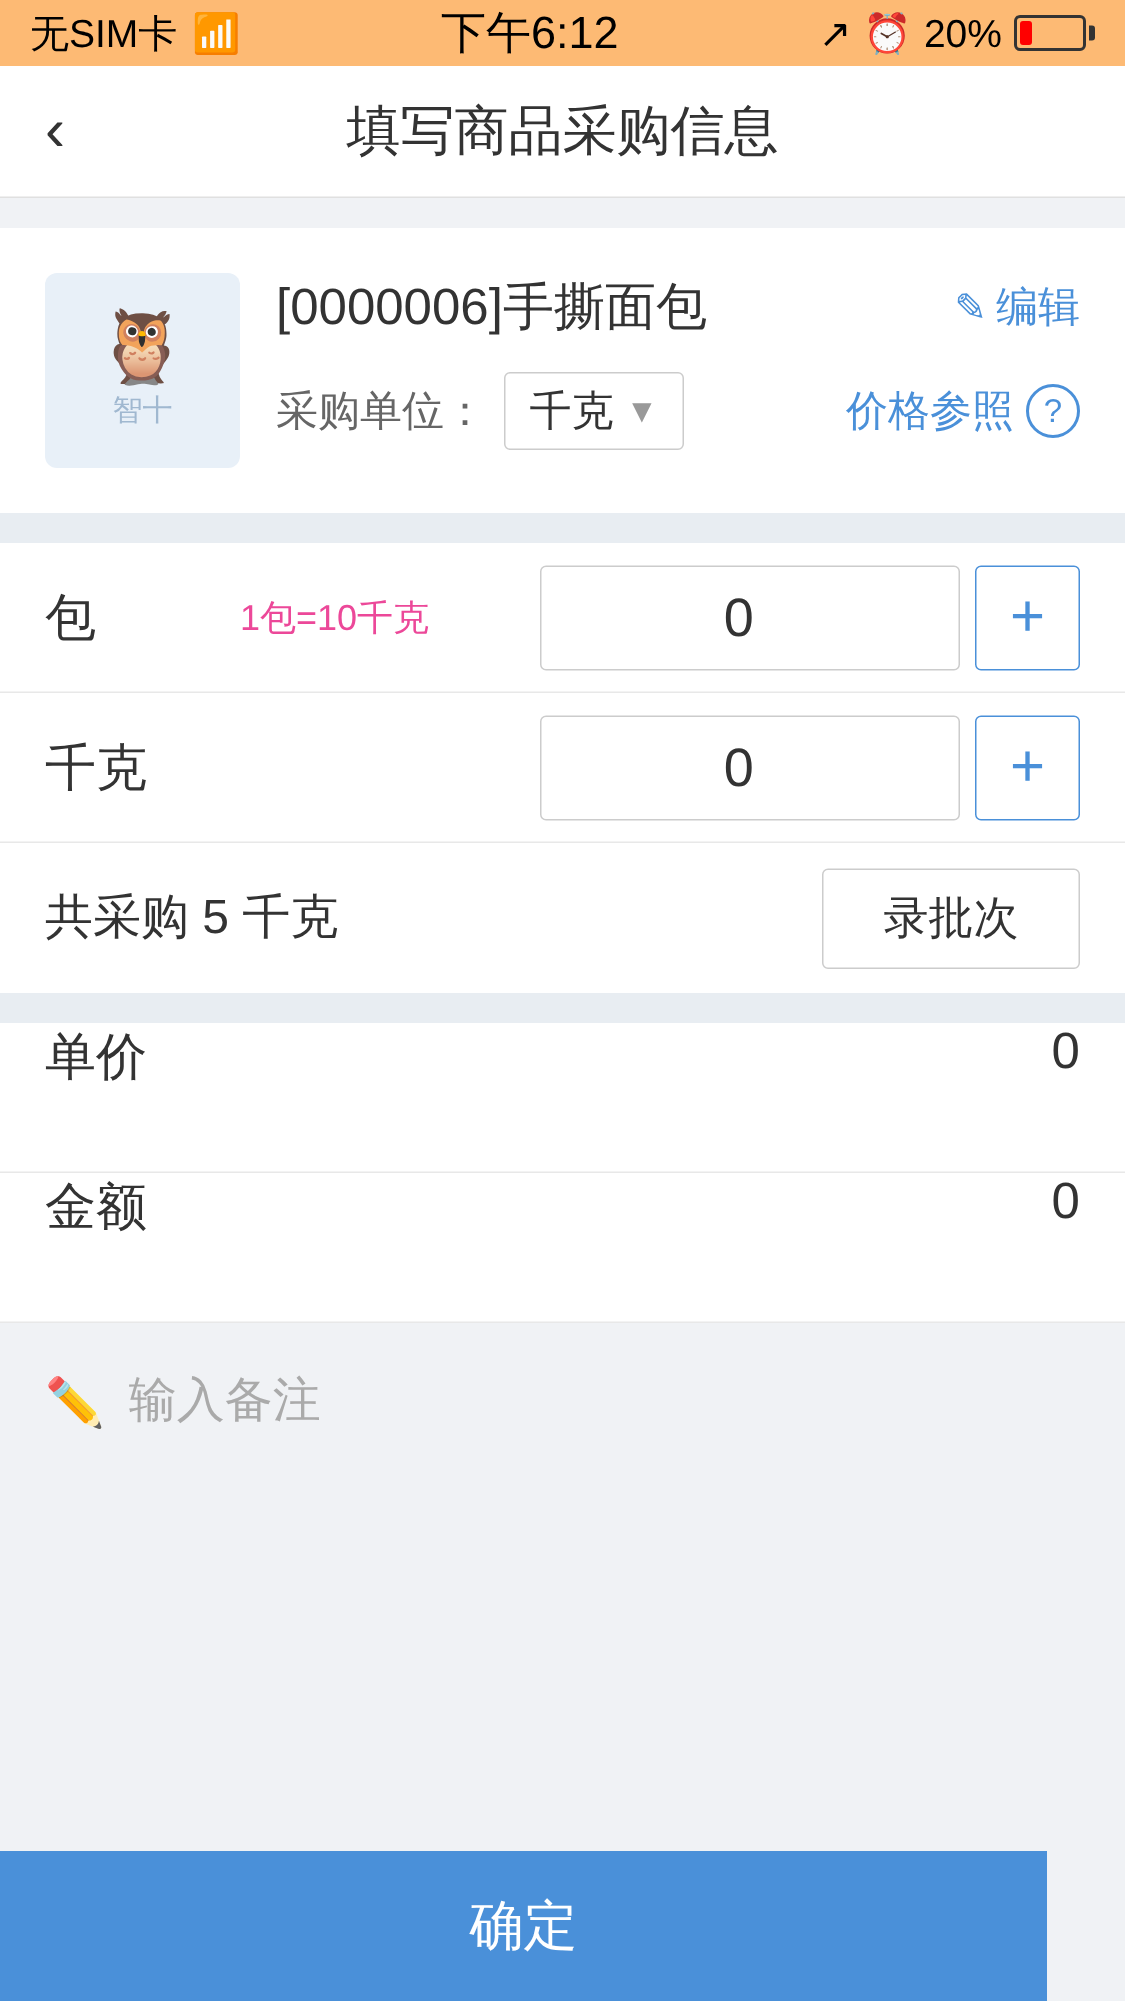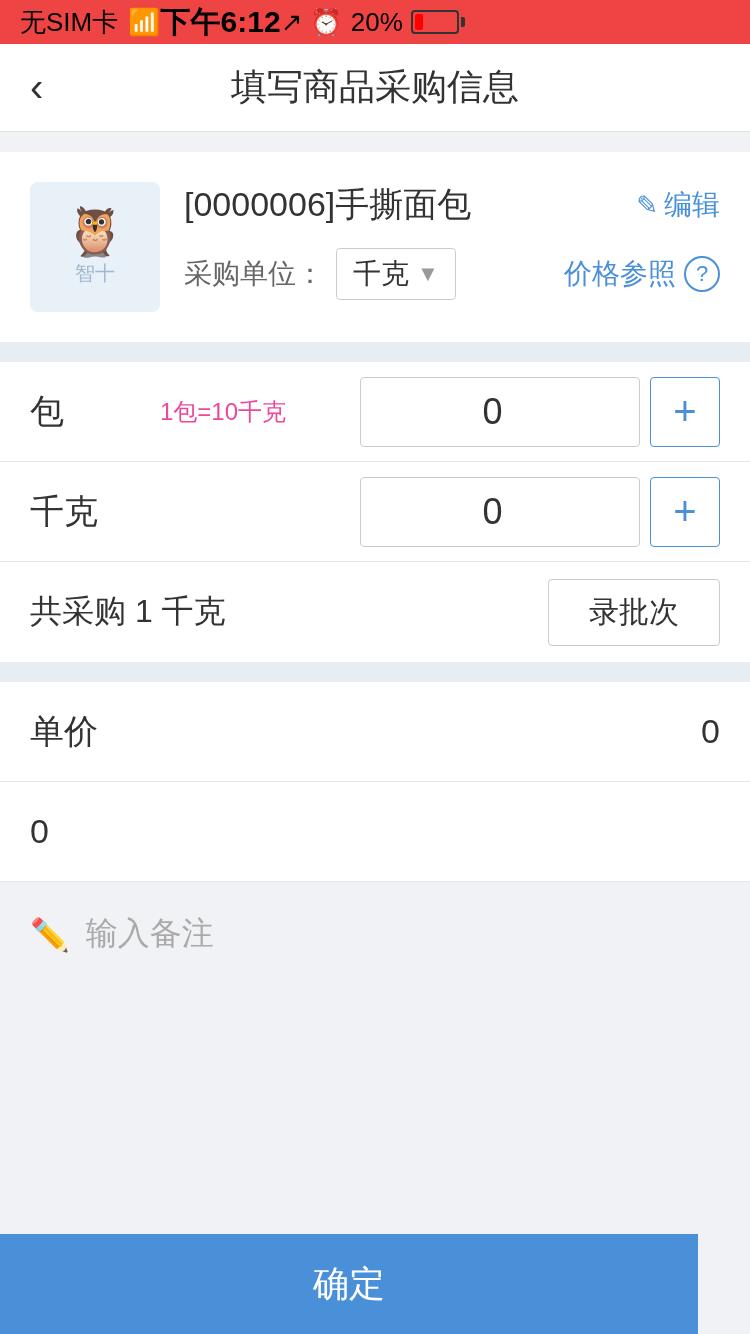--- a/index.html
+++ b/index.html
@@ -10,36 +10,37 @@
       font-family: -apple-system, 'PingFang SC', 'Helvetica Neue', sans-serif;
       background: #f0f2f5;
       font-size: 32px;
       color: #333;
     }
 
     
     .status-bar {
       width: 750px;
       height: 44px;
-      background: #ef4444;
-      display: flex;
-      align-items: center;
+      background: #fdba74;
+      display: flex;
+      align-items: center;
+      justify-content: space-between;
       padding: 0 20px;
       font-size: 28px;
       color: #000;
     }
     .status-left {
       display: flex;
       align-items: center;
       gap: 10px;
       font-size: 26px;
     }
     .status-center {
       font-size: 30px;
-      font-weight: 700;
+      font-weight: 400;
     }
     .status-right {
       display: flex;
       align-items: center;
       gap: 8px;
       font-size: 26px;
     }
     .battery-icon {
       display: inline-flex;
       align-items: center;
@@ -279,21 +280,20 @@
       color: #333;
       background: #fff;
       cursor: pointer;
     }
 
     
     .info-row {
       background: #fff;
       padding: 0 30px;
       display: flex;
-      align-items: center;
       height: 100px;
       border-bottom: 1px solid #e8e8e8;
     }
     .info-row-label {
       font-size: 34px;
       color: #333;
       flex: 1;
     }
     .info-row-value {
       font-size: 34px;
@@ -423,32 +423,33 @@
 
   <div class="input-row">
     <span class="input-row-label">千克</span>
     <div class="input-row-right">
       <input class="qty-input" type="number" value="0" style="">
       <div class="plus-btn">+</div>
     </div>
   </div>
 
   <div class="summary-row">
-    <span class="summary-text">共采购 1 千克</span>
+    <span class="summary-text">共采购 5 千克</span>
     <button class="batch-btn">录批次</button>
   </div>
 
   <div class="section-divider"></div>
 
   <div class="info-row">
     <span class="info-row-label">单价</span>
     <span class="info-row-value">0</span>
   </div>
 
   <div class="info-row">
+    <span class="info-row-label">金额</span>
     <span class="info-row-value">0</span>
   </div>
 
   <div class="notes-section">
     <span class="pencil-icon">✏️</span>
     <span class="notes-placeholder">输入备注</span>
   </div>
 
   <div class="main-spacer"></div>
 </div>

